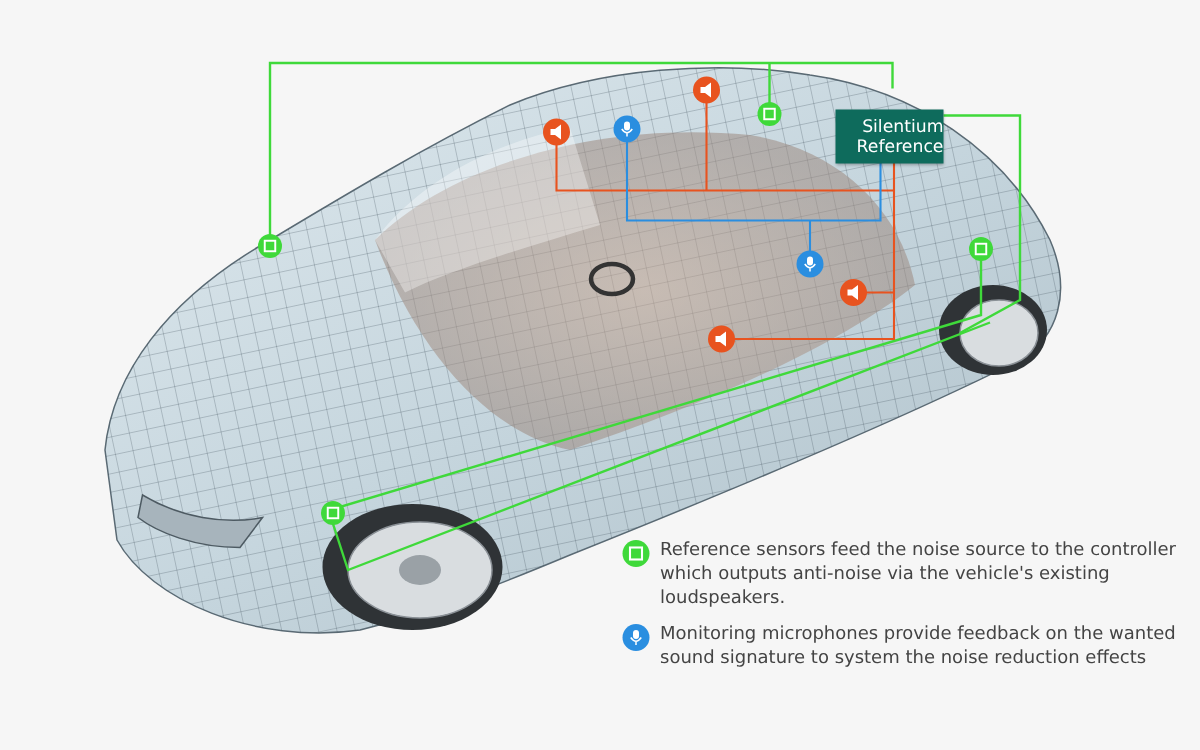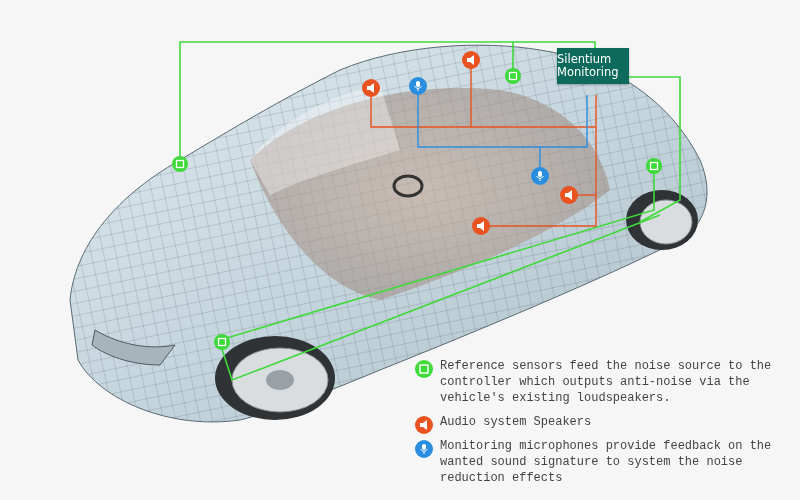--- a/index.html
+++ b/index.html
@@ -4,28 +4,28 @@
   <style>
     html, body { margin: 0; padding: 0; }
     body {
       width: 800px; height: 500px; overflow: hidden;
       background: #f6f6f6;
       font-family: "DejaVu Sans", sans-serif;
       position: relative;
     }
     .stage { position: absolute; left: 0; top: 0; width: 800px; height: 500px; }
     .controller {
-      position: absolute; left: 557px; top: 48px;
+      position: absolute; left: 557px; top: 73px;
       width: 72px; height: 36px;
       background: #0e6b5c; color: #fff;
       font-size: 11.5px; line-height: 13px;
-      text-align: left; padding-top: 5px; box-sizing: border-box;
+      text-align: right; padding-top: 5px; box-sizing: border-box;
       box-shadow: 0 1px 2px rgba(0,0,0,.3);
     }
-    .legend { position: absolute; left: 414px; top: 358px; width: 370px; font-family: Liberation Mono, monospace; }
+    .legend { position: absolute; left: 414px; top: 358px; width: 370px; }
     .legend-item { position: relative; padding-left: 26px; margin-bottom: 8px; }
     .legend-item .dot {
       position: absolute; left: 0; top: 1px; width: 20px; height: 20px;
     }
     .legend-text {
       font-size: 12px; line-height: 16px; color: #444;
       display: block;
     }
   </style>
 </head>
@@ -133,37 +133,30 @@
       <g transform="translate(540,176)">
           <circle r="9" fill="#2a8ee0"></circle>
           <rect x="-2" y="-5" width="4" height="6" rx="2" fill="#fff"></rect>
           <path d="M-3.5 0 Q0 5 3.5 0 M0 3 L0 5" stroke="#fff" stroke-width="1" fill="none"></path>
         </g>
     </g>
   </svg>
 
   <div class="controller">
     <div>Silentium</div>
-    <div>Monitoring</div>
+    <div>Reference</div>
   </div>
 
   <div class="legend">
     <div class="legend-item">
       <svg class="dot" viewBox="-10 -10 20 20">
         <circle r="9" fill="#3fd93a"></circle>
           <rect x="-4" y="-4" width="8" height="8" fill="none" stroke="#fff" stroke-width="1.4"></rect>
       </svg>
       <span class="legend-text">Reference sensors feed the noise source to the controller which outputs anti-noise via the vehicle's existing loudspeakers.</span>
-    </div>
-    <div class="legend-item">
-      <svg class="dot" viewBox="-10 -10 20 20">
-        <circle r="9" fill="#e8531f"></circle>
-          <path d="M-4 -2 L-1 -2 L3 -5 L3 5 L-1 2 L-4 2 Z" fill="#fff"></path>
-      </svg>
-      <span class="legend-text">Audio system Speakers</span>
     </div>
     <div class="legend-item">
       <svg class="dot" viewBox="-10 -10 20 20">
         <circle r="9" fill="#2a8ee0"></circle>
           <rect x="-2" y="-5" width="4" height="6" rx="2" fill="#fff"></rect>
           <path d="M-3.5 0 Q0 5 3.5 0 M0 3 L0 5" stroke="#fff" stroke-width="1" fill="none"></path>
       </svg>
       <span class="legend-text">Monitoring microphones provide feedback on the wanted sound signature to system the noise reduction effects</span>
     </div>
   </div>

